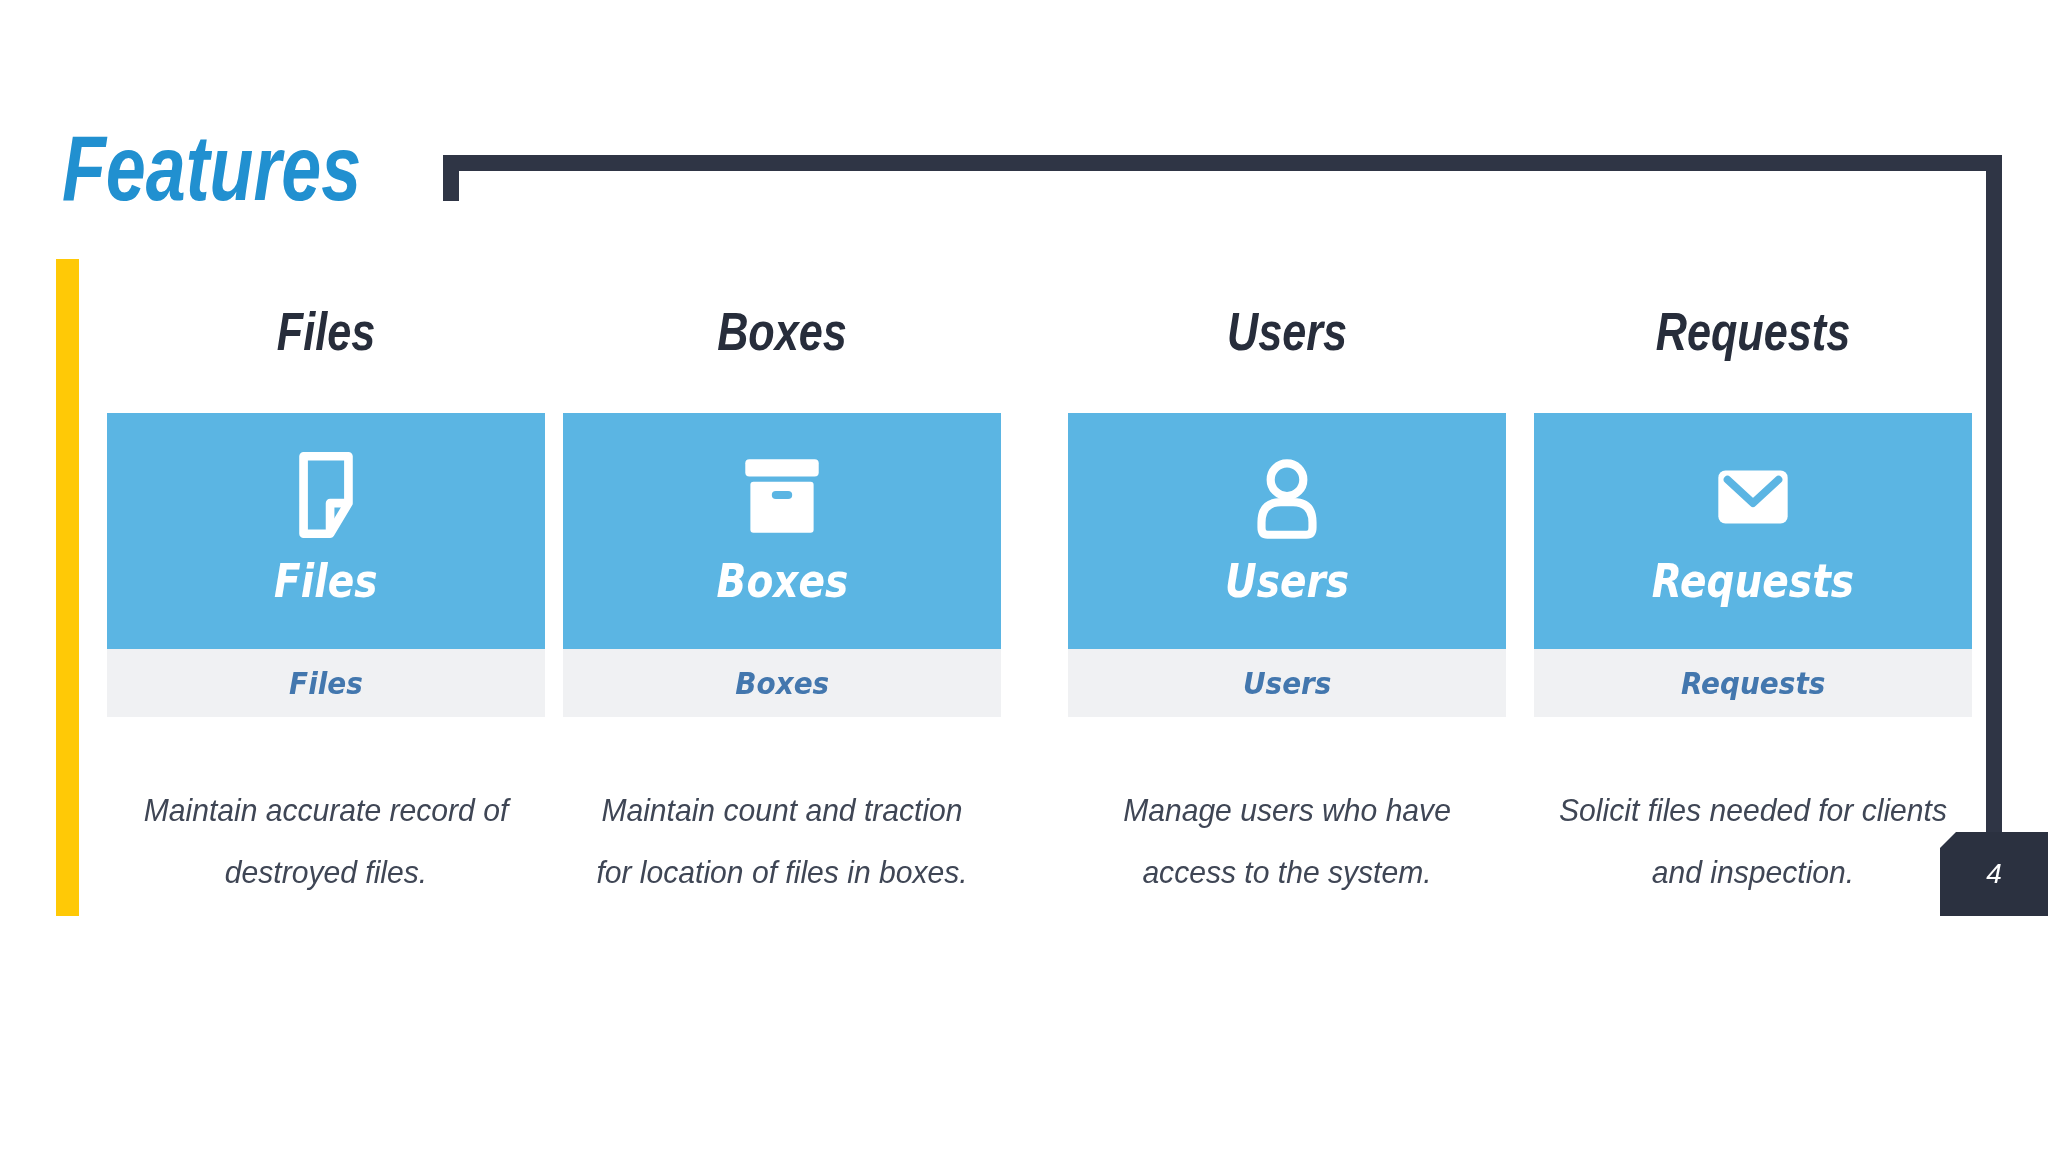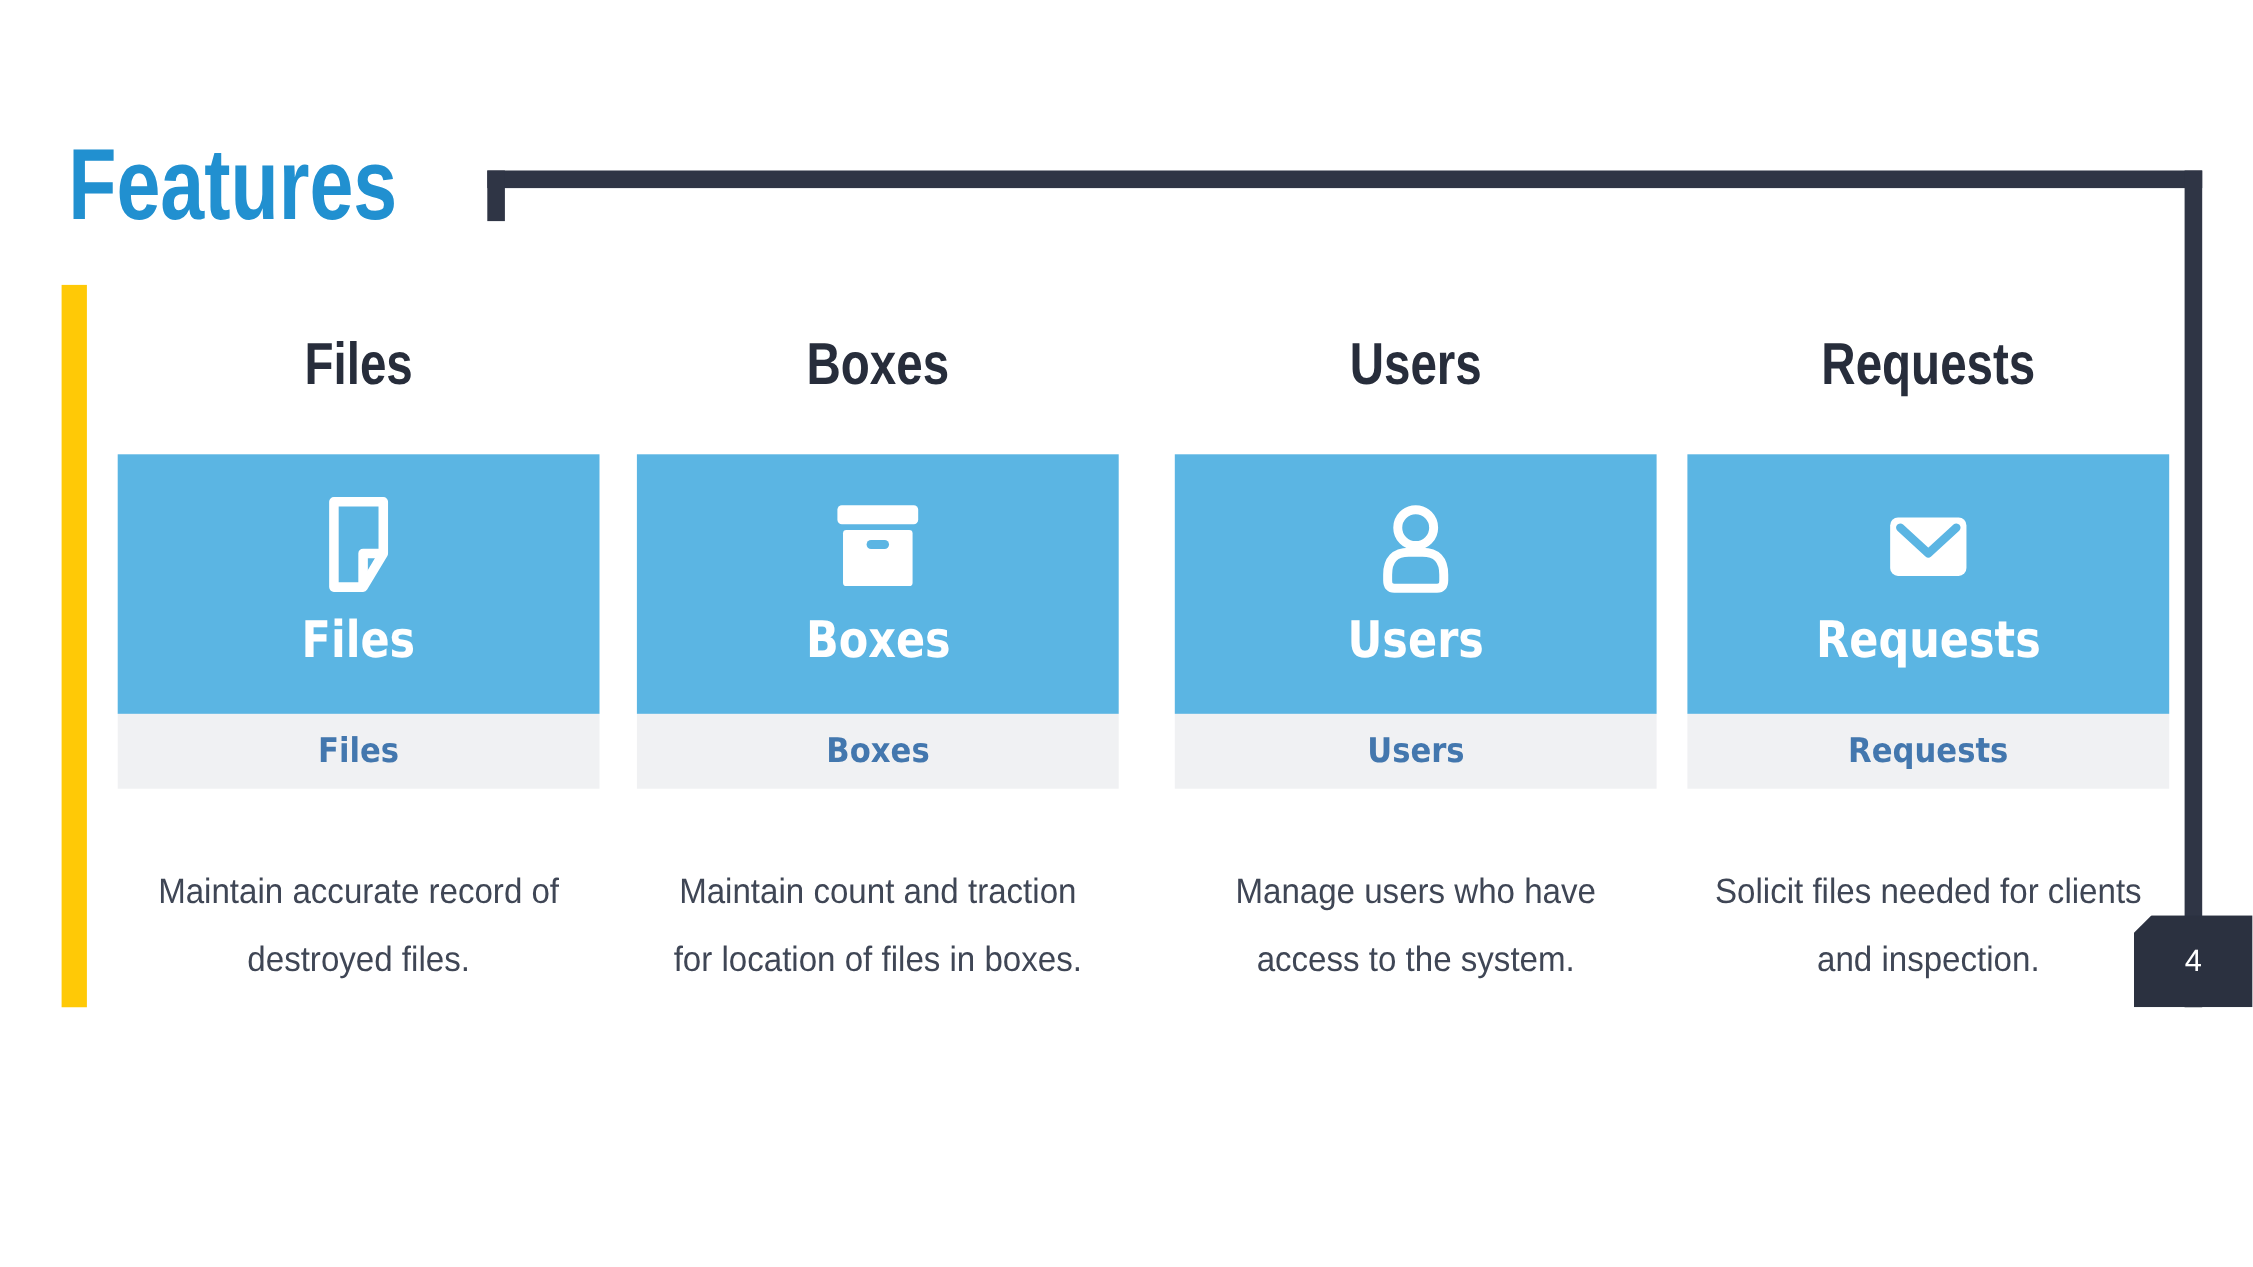--- a/index.html
+++ b/index.html
@@ -1,38 +1,38 @@
 <!DOCTYPE html>
 <html><head>
 <meta charset="utf-8">
 <style>
   html,body{margin:0;padding:0;background:#fff;}
   .slide{
     position:relative;width:2048px;height:916px;background:#ffffff;
-    overflow:hidden;font-family:"Liberation Sans",sans-serif;
+    overflow:hidden;font-family:"Liberation Sans",sans-serif;font-style:italic;
   }
   
   .main-title{
     position:absolute;left:62px;top:120px;margin:0;
     font-size:92px;line-height:96px;font-weight:700;color:#2190d0;
     transform:scaleX(.78);transform-origin:0 50%;white-space:nowrap;
   }
   
   .frame{position:absolute;background:#2f3545;}
   .frame-top{left:443px;top:155px;width:1559px;height:16px;}
   .frame-stub{left:443px;top:155px;width:16px;height:46px;}
   .frame-right{left:1986px;top:155px;width:16px;height:830px;}
   .frame-foot{left:1952px;top:968px;width:50px;height:17px;}
   
   .ybar{position:absolute;background:#ffc906;}
   .ybar-vert{left:56px;top:259px;width:23px;height:791px;}
   .ybar-horiz{left:56px;top:1012px;width:1852px;height:38px;}
   
   .card{position:absolute;top:285px;width:438px;height:660px;}
-  .card.pos1{left:107px;}  .card.pos2{left:563px;margin-left:16px;}
+  .card.pos1{left:107px;}  .card.pos2{left:563px;}
   .card.pos3{left:1068px;}.card.pos4{left:1534px;}
   .card-title{
     position:absolute;left:0;top:0;width:100%;margin:0;
     font-size:54px;line-height:92px;font-weight:700;color:#272d3b;
     text-align:center;transform:scaleX(.8);transform-origin:50% 50%;white-space:nowrap;
   }
   .tile{
     position:absolute;left:0;top:128px;width:438px;height:236px;background:#5bb5e3;
     display:flex;flex-direction:column;align-items:center;box-sizing:border-box;padding-top:32px;
   }

